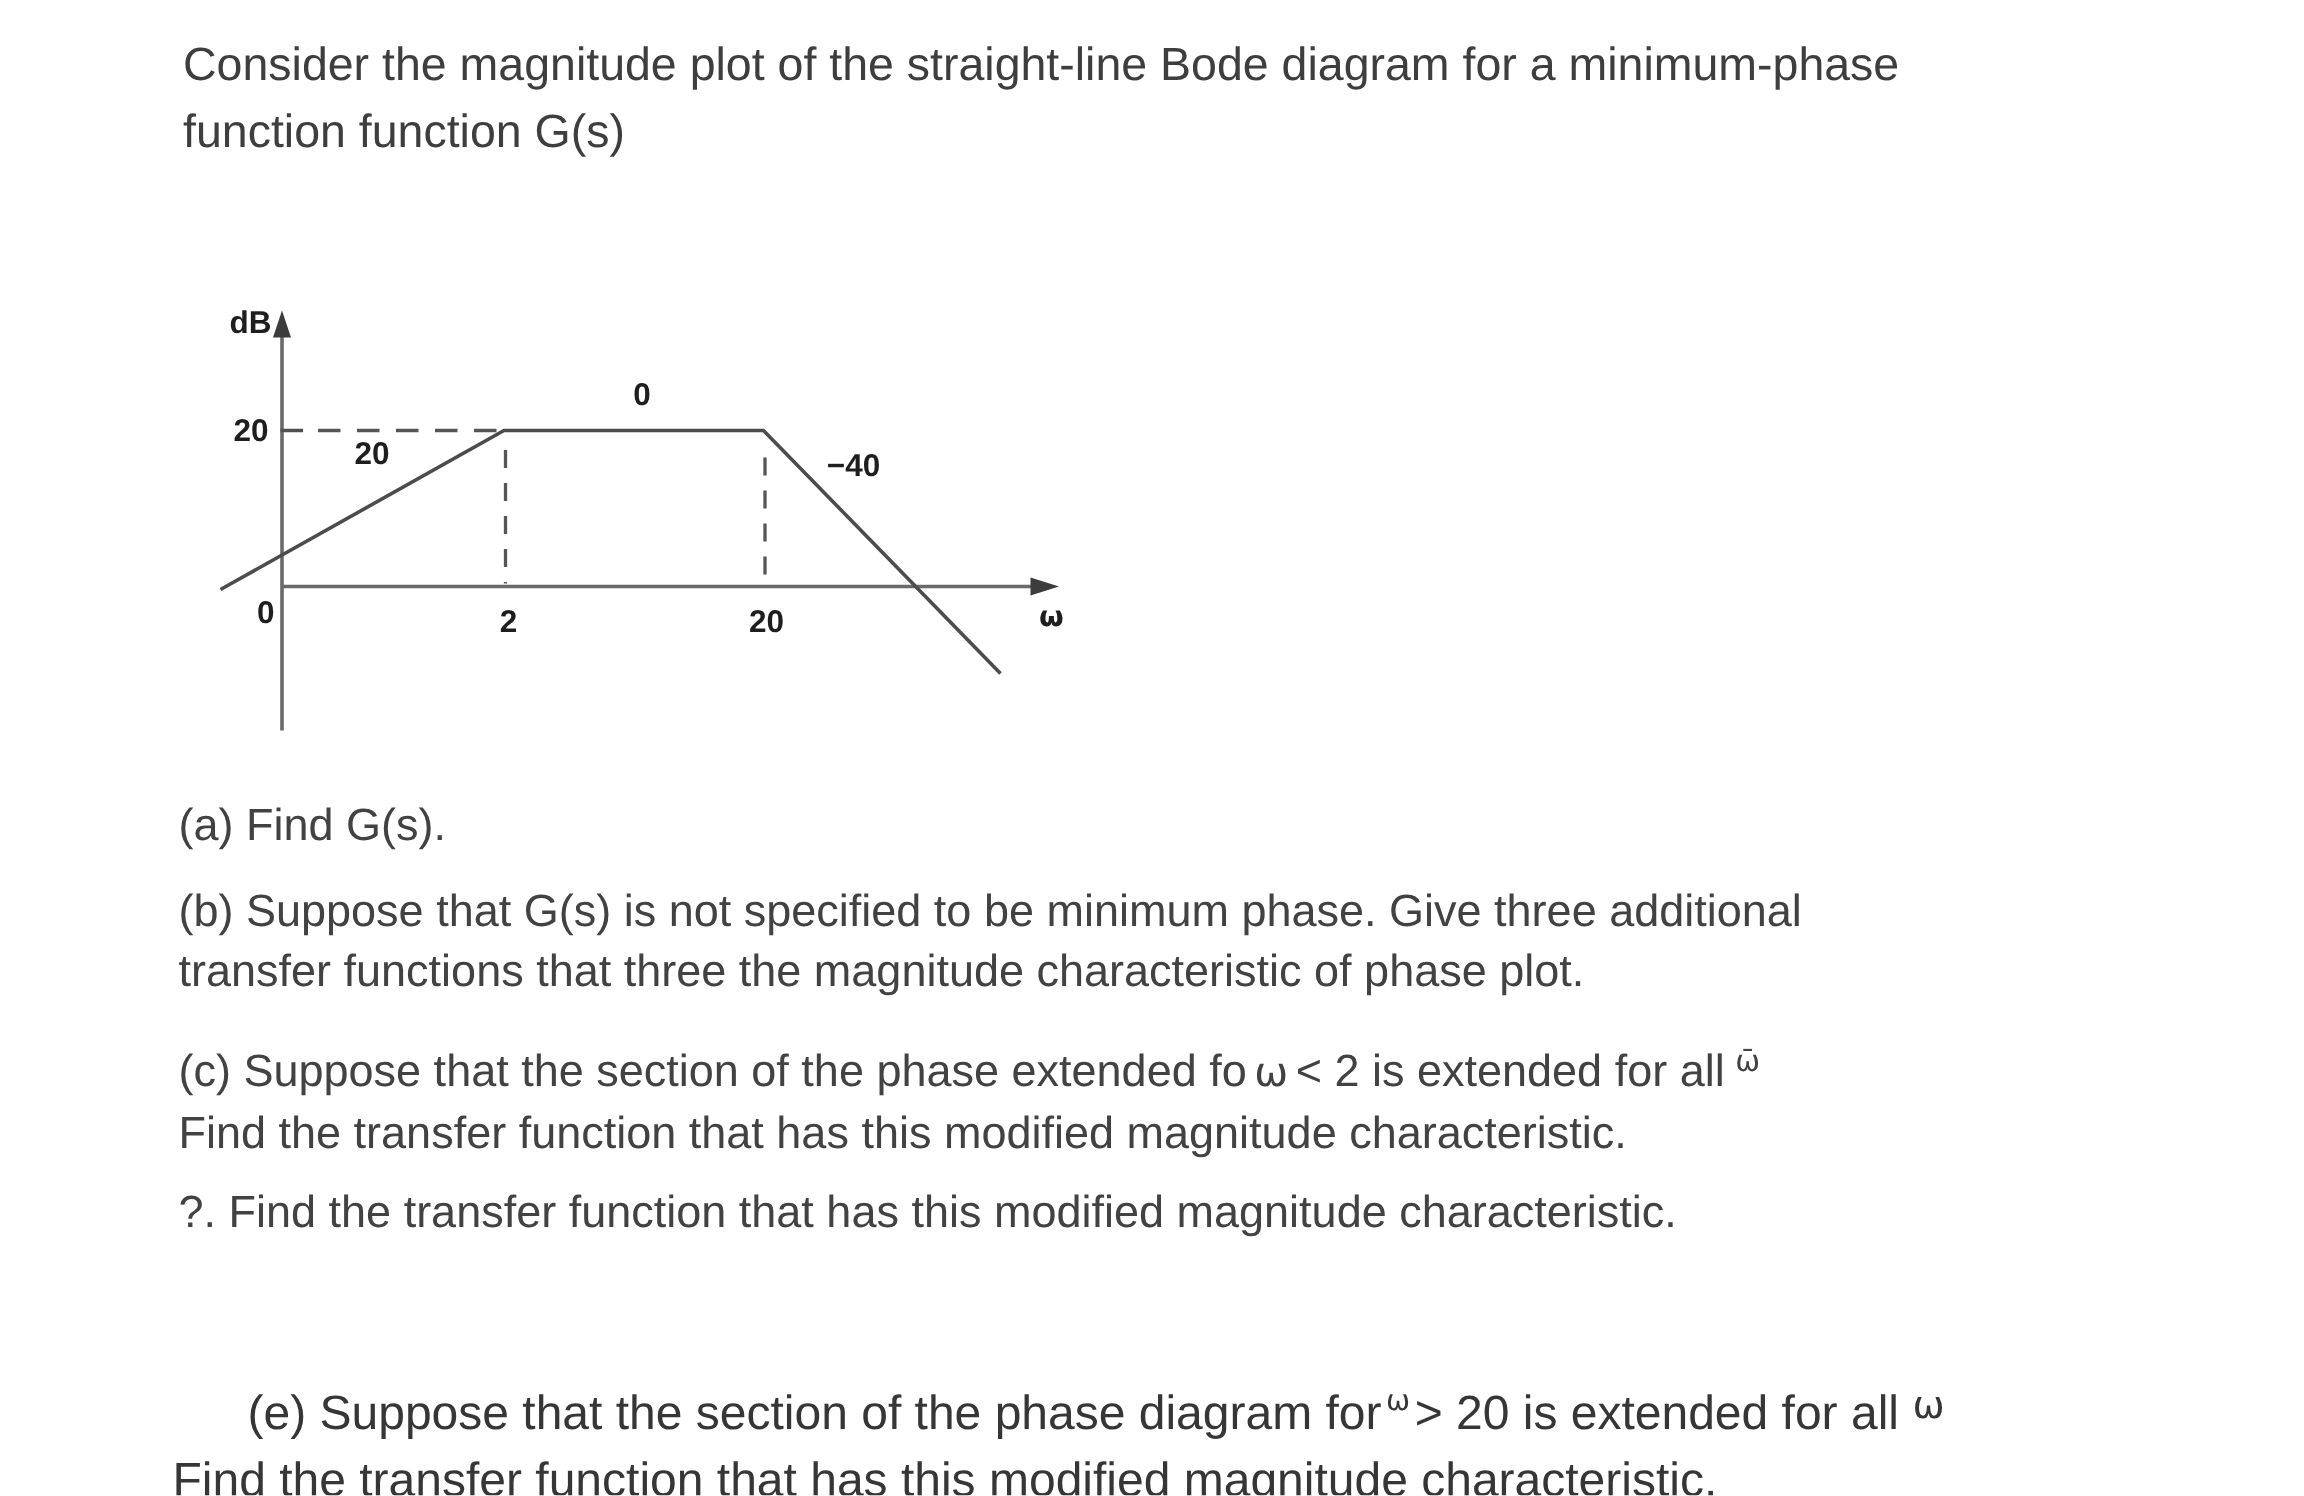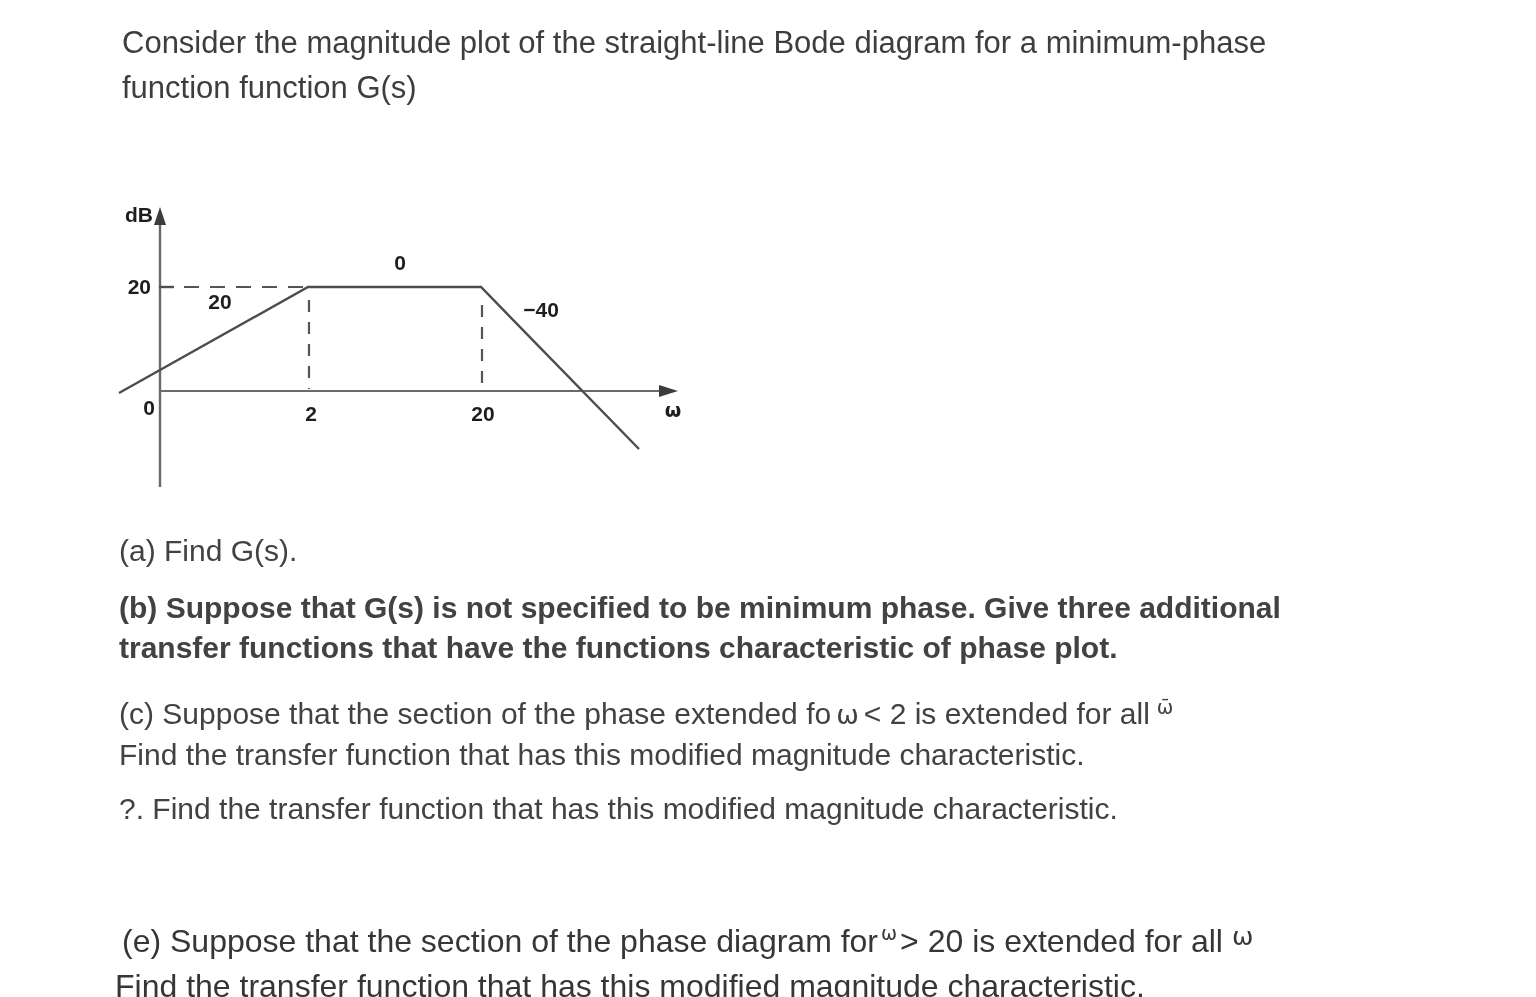--- a/index.html
+++ b/index.html
@@ -19,21 +19,21 @@
   .title-block {
     position: absolute;
     left: 122px;
     top: 20px;
     font-size: 31px;
     line-height: 45px;
     color: #3e3e3e;
   }
   .figure-wrap {
     position: absolute;
-    left: 96px;
+    left: 124px;
     top: 195px;
     width: 600px;
     height: 300px;
   }
   .fig-label {
     font-family: "Liberation Sans", sans-serif;
     font-weight: 700;
     font-size: 21px;
     fill: #1e1e1e;
   }
@@ -44,32 +44,32 @@
     fill: #1e1e1e;
   }
   .q {
     position: absolute;
     left: 119px;
     font-size: 30px;
     line-height: 40px;
     color: #424242;
   }
   .q-a { top: 531px; }
-  .q-b { top: 588px; font-weight: bold; }
+  .q-b { top: 588px; }
   .q-c { top: 688px; }
   .q-d { top: 789px; }
   .q-e {
     position: absolute;
     left: 115px;
     top: 911px;
     font-size: 32px;
     line-height: 45px;
     color: #363636;
   }
-  .q-e .first-line { padding-left: 7px; }
+  .q-e .first-line { padding-left: 7px; margin-left: 43px; }
   .om-inline {
     font-family: "DejaVu Sans", sans-serif;
     font-size: 0.9em;
     margin: 0 5px;
   }
   .om-bar {
     font-family: "DejaVu Sans", sans-serif;
     font-size: 0.66em;
     vertical-align: 0.5em;
     margin-left: 7px;
@@ -127,21 +127,21 @@
       <text x="577" y="222" text-anchor="middle" class="fig-label-omega">ω</text>
     </svg>
   </div>
 
   <div class="q q-a">
     <div>(a) Find G(s).</div>
   </div>
 
   <div class="q q-b">
     <div>(b) Suppose that G(s) is not specified to be minimum phase. Give three additional</div>
-    <div>transfer functions that have the functions characteristic of phase plot.</div>
+    <div>transfer functions that three the magnitude characteristic of phase plot.</div>
   </div>
 
   <div class="q q-c">
     <div><span>(c) Suppose that the section of the phase extended fo</span><span class="om-inline">ω</span><span>&lt; 2 is extended for all</span><span class="om-bar">ω̄</span></div>
     <div>Find the transfer function that has this modified magnitude characteristic.</div>
   </div>
 
   <div class="q q-d">
     <div>?. Find the transfer function that has this modified magnitude characteristic.</div>
   </div>

